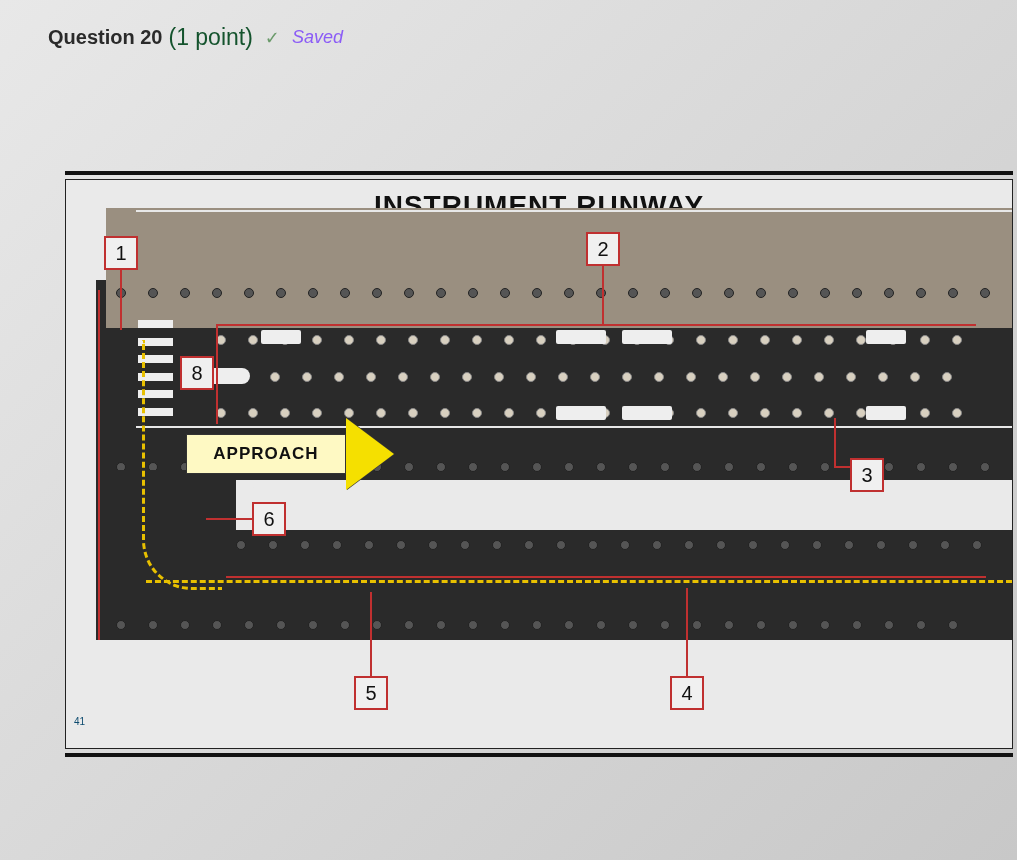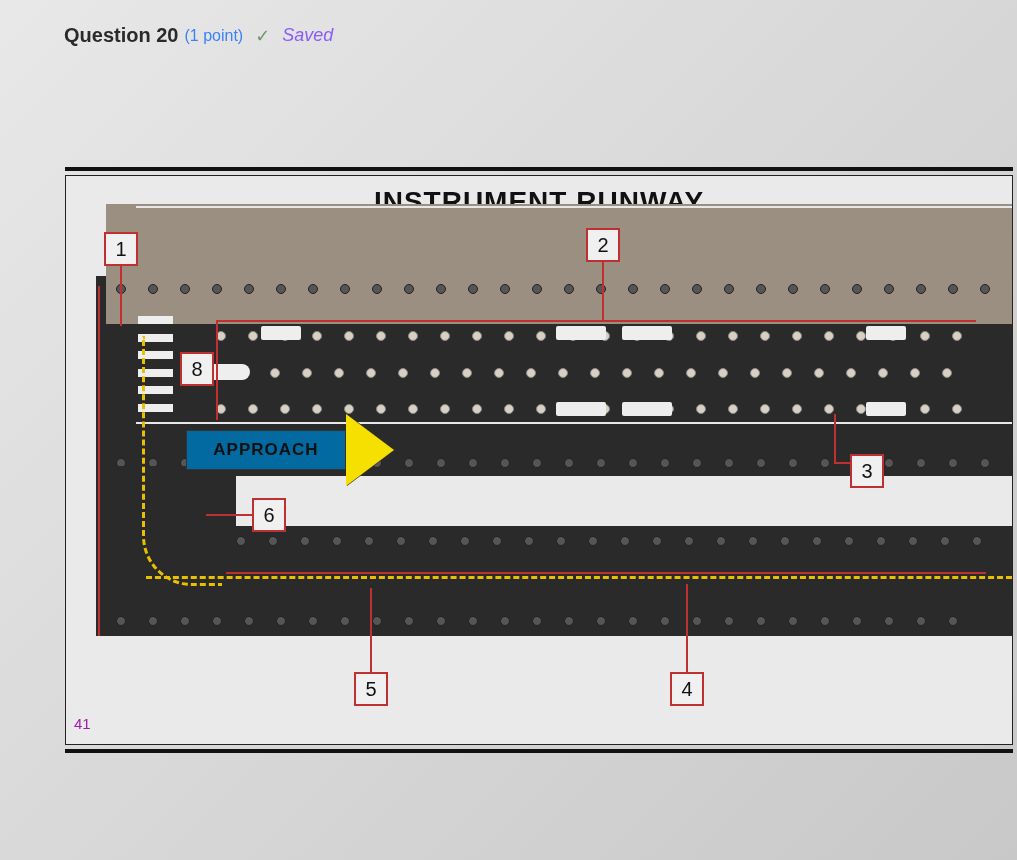--- a/index.html
+++ b/index.html
@@ -6,30 +6,29 @@
   body {
     font-family: Arial, Helvetica, sans-serif;
     background: linear-gradient(135deg, #e8e8e8 0%, #d8d8d8 50%, #c8c8c8 100%);
     width: 1017px;
     height: 860px;
     overflow: hidden;
     position: relative;
   }
   .header {
     padding: 24px 48px 10px 48px;
-    margin-left: 16px;
   }
   .q-line {
     display: flex;
     align-items: center;
     gap: 12px;
     margin-bottom: 10px;
   }
   .q-title { font-weight: 700; font-size: 20px; color: #2a2a2a; }
-  .q-points { font-weight: 400; font-size: 16px; color: #3b82f6; margin-left: -6px;}
+  .q-points { font-weight: 400; font-size: 23px; color: #14532d; margin-left: -6px;}
   .check { color: #6a9a6a; font-size: 18px; }
   .saved { font-style: italic; color: #8b5cf6; font-size: 18px; }
   .prompt { font-size: 19px; color: #222; padding-left: 10px; }
 
   .diagram-wrap {
     margin: 100px 4px 0 65px;
     border-top: 4px solid #111;
     border-bottom: 4px solid #111;
     padding: 4px 0;
   }
@@ -181,21 +180,21 @@
 
   .arrow {
     position: absolute;
     left: 140px;
     top: 272px;
     z-index: 10;
     display: flex;
     align-items: center;
   }
   .arrow-body {
-    background: #0369a1;
+    background: #fef9c3;
     border: 1px solid #333;
     height: 40px;
     width: 160px;
     display: flex;
     align-items: center;
     justify-content: center;
     font-weight: 700;
     font-size: 17px;
     letter-spacing: 1px;
     color: #111;
@@ -226,23 +225,23 @@
     position: absolute;
     background: #c03030;
     z-index: 15;
   }
   .lead-line-h { height: 2px; }
   .lead-line-v { width: 2px; }
 
   .page-num {
     position: absolute;
     left: 8px;
-    bottom: 12px;
-    font-size: 15px;
-    color: #a21caf;
+    bottom: 21px;
+    font-size: 10px;
+    color: #0c4a6e;
   }
 
   .red-frame-top {
     position: absolute;
     border: 2px solid #c03030;
     border-bottom: none;
     z-index: 14;
   }
   .red-frame-side {
     position: absolute;

